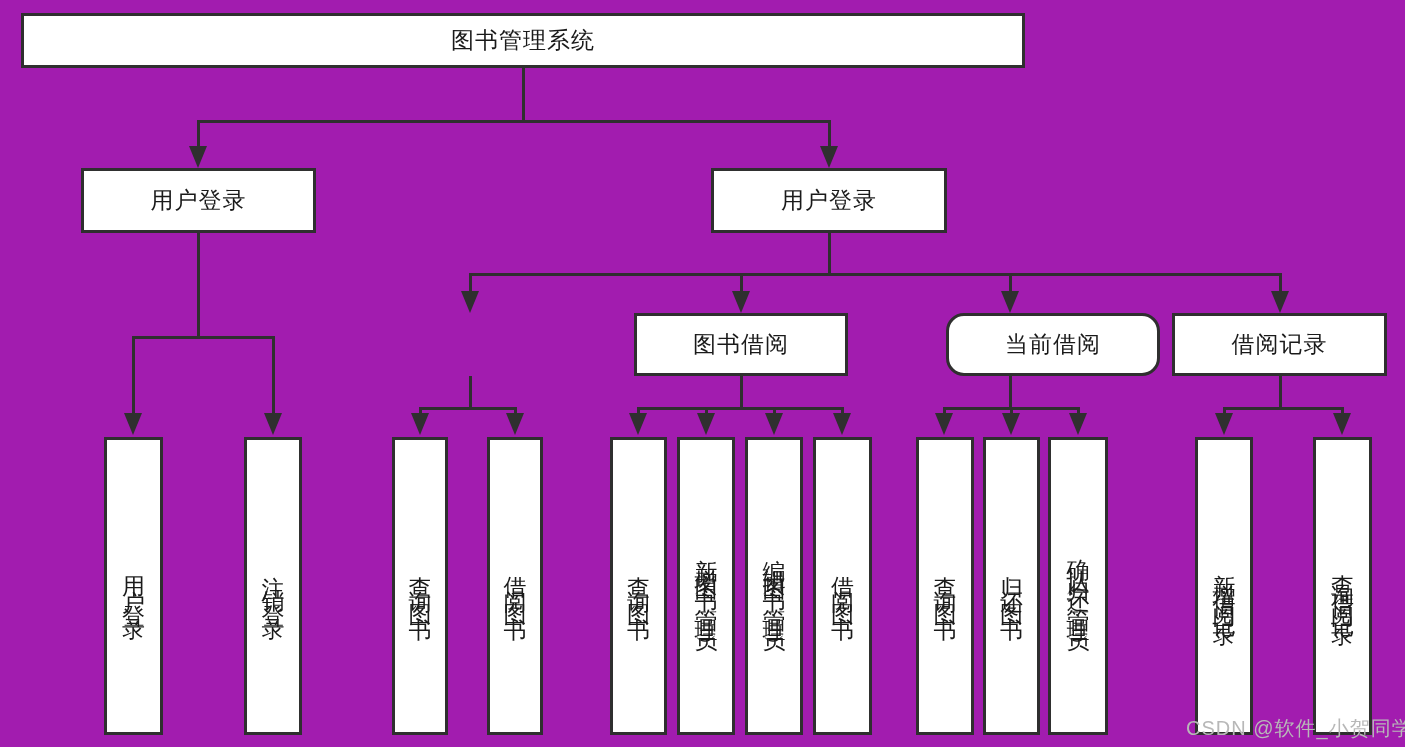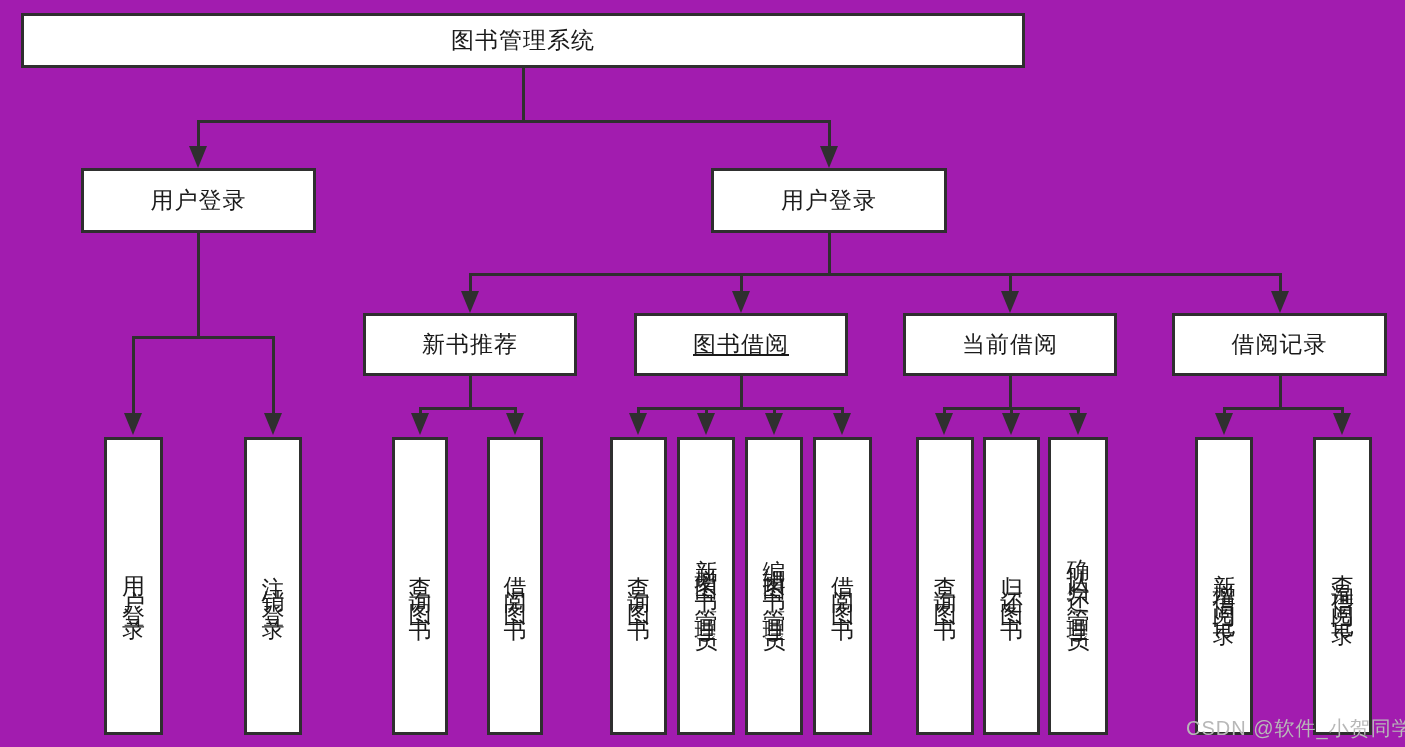--- a/index.html
+++ b/index.html
@@ -40,22 +40,22 @@
     font-size: 23px;
     color: #1a1a1a;
     line-height: 1;
     white-space: nowrap;
   }
   
   #box-root           { left: 21px;   top: 13px;  width: 1004px; height: 55px; }
   #box-user-login     { left: 81px;   top: 168px; width: 235px;  height: 65px; }
   #box-book-mgmt      { left: 711px;  top: 168px; width: 236px;  height: 65px; }
   #box-new-book-rec   { left: 363px;  top: 313px; width: 214px;  height: 63px; }
-  #box-book-borrow    { left: 634px;  top: 313px; width: 214px;  height: 63px; text-decoration: underline; }
-  #box-current-borrow { left: 903px;  top: 313px; width: 214px;  height: 63px; }
+  #box-book-borrow    { left: 634px;  top: 313px; width: 214px;  height: 63px; }
+  #box-current-borrow { left: 946px;  top: 313px; width: 214px;  height: 63px; border-radius: 18px; }
   #box-borrow-record  { left: 1172px; top: 313px; width: 215px;  height: 63px; }
   
   #vbox-1  { left: 104px;  width: 59px; }
   #vbox-2  { left: 244px;  width: 58px; }
   #vbox-3  { left: 392px;  width: 56px; }
   #vbox-4  { left: 487px;  width: 56px; }
   #vbox-5  { left: 610px;  width: 57px; }
   #vbox-6  { left: 677px;  width: 58px; }
   #vbox-7  { left: 745px;  width: 58px; }
   #vbox-8  { left: 813px;  width: 59px; }
@@ -147,23 +147,20 @@
     <span>图书管理系统</span>
   </div>
 
   <div class="hbox" id="box-user-login">
     <span>用户登录</span>
   </div>
   <div class="hbox" id="box-book-mgmt">
     <span>用户登录</span>
   </div>
 
-  <div class="hbox" id="box-new-book-rec">
-    <span>新书推荐</span>
-  </div>
   <div class="hbox" id="box-book-borrow">
     <span>图书借阅</span>
   </div>
   <div class="hbox" id="box-current-borrow">
     <span>当前借阅</span>
   </div>
   <div class="hbox" id="box-borrow-record">
     <span>借阅记录</span>
   </div>
 

